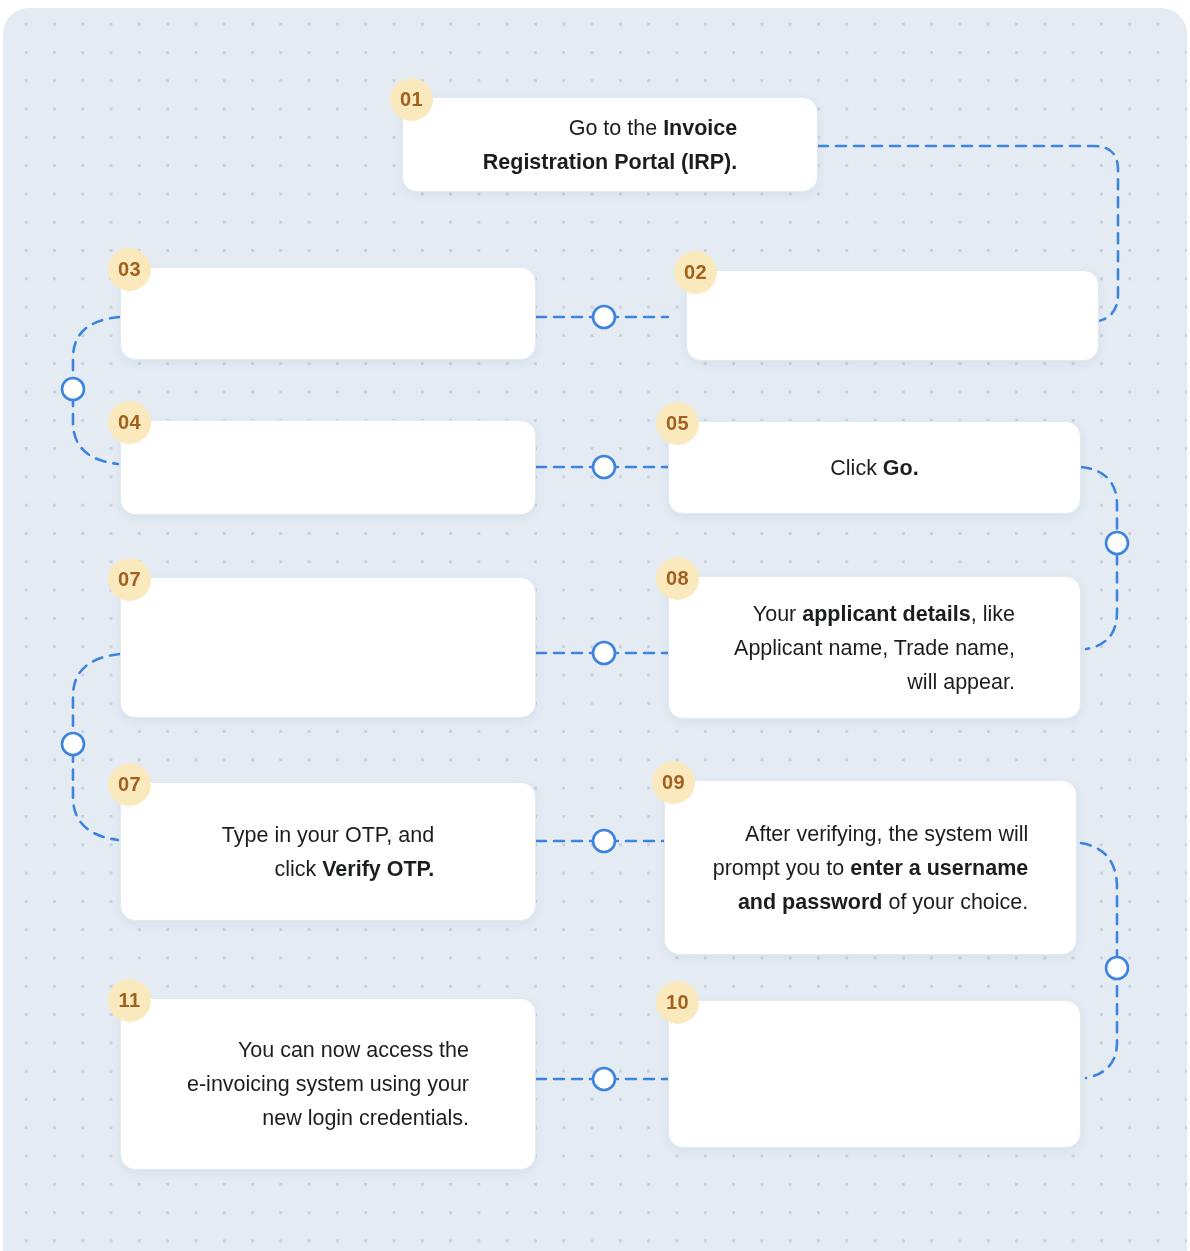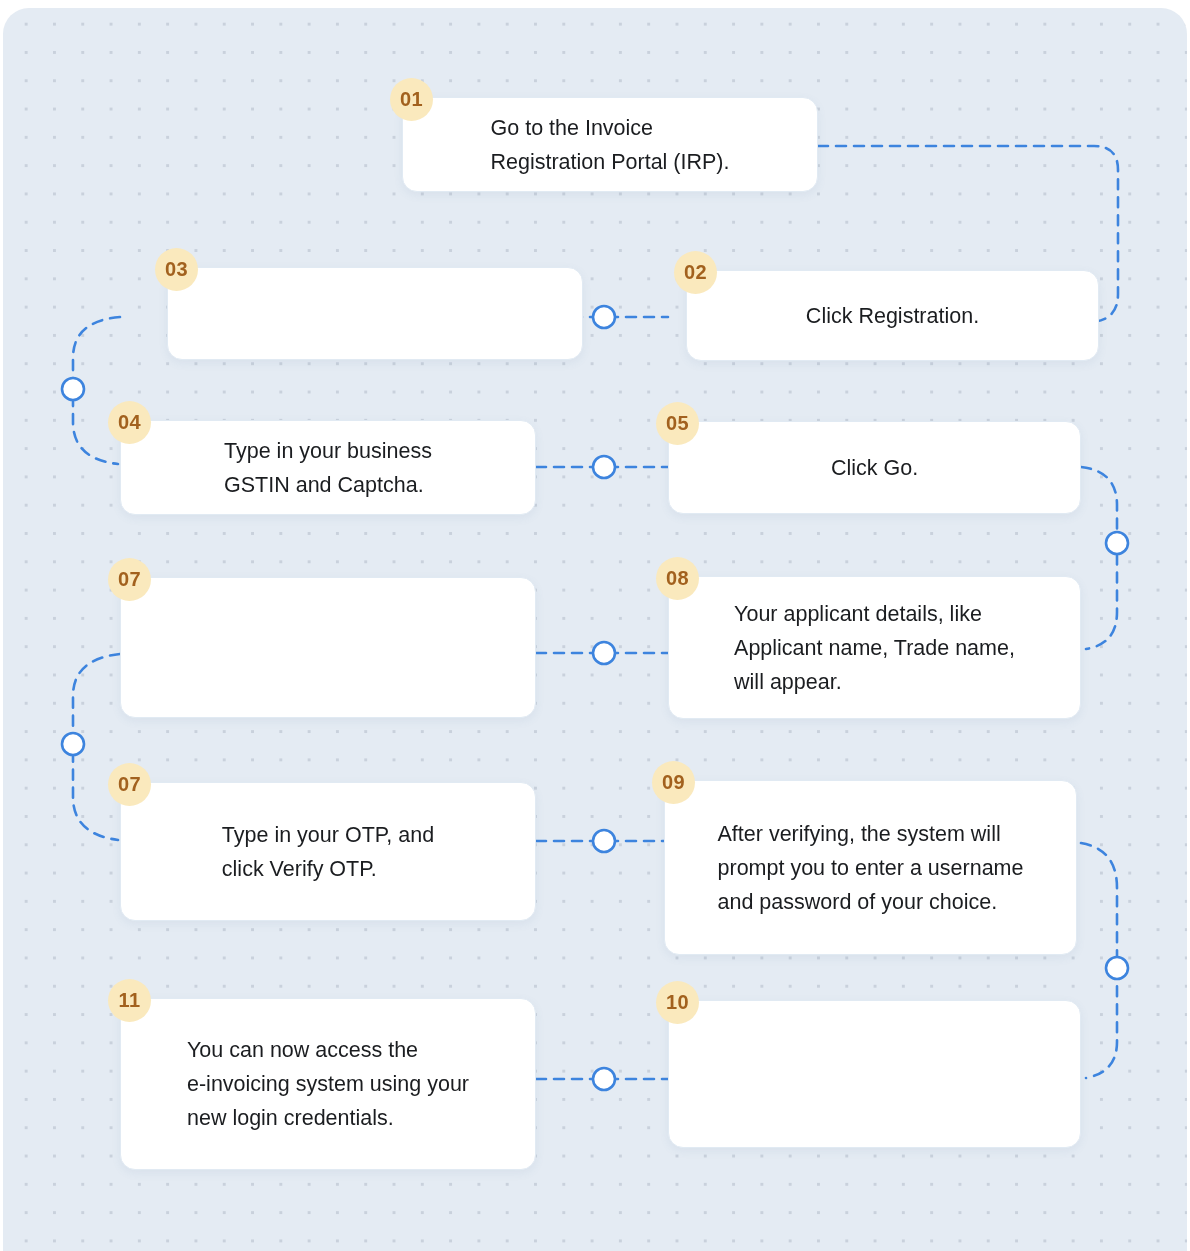--- a/index.html
+++ b/index.html
@@ -33,44 +33,44 @@
     position:absolute; left:0; top:0;
     pointer-events:none;
   }
   .card{
     position:absolute;
     background:var(--card-bg);
     border:1px solid var(--card-border);
     border-radius:15px;
     box-shadow:0 3px 10px rgba(80,110,150,.08);
     display:flex; align-items:center; justify-content:center;
-    text-align:left;
+    text-align:right;
   }
   .card p{
     color:var(--text);
     font-size:21.5px;
     line-height:34px;
     white-space:pre-line;
     padding:0 16px;
   }
-  .card p b{font-weight:400;}
+  .card p b{font-weight:700;}
   .badge{
     position:absolute;
     left:-13px; top:-20px;
     width:43px; height:43px;
     border-radius:50%;
     background:var(--badge-bg);
     color:var(--badge-text);
     font-size:20px; font-weight:700;
     display:flex; align-items:center; justify-content:center;
     letter-spacing:.5px;
   }
   .c01{left:402px; top:97px;  width:416px; height:95px;}
   .c02{left:668px; top:270px; width:413px; height:91px;margin-left:18px;}
-  .c03{left:120px; top:267px; width:416px; height:93px;margin-left:47px;}
+  .c03{left:120px; top:267px; width:416px; height:93px;}
   .c04{left:120px; top:420px; width:416px; height:95px;}
   .c05{left:668px; top:421px; width:413px; height:93px;}
   .c06{left:668px; top:576px; width:413px; height:143px;}
   .c07{left:120px; top:577px; width:416px; height:141px;}
   .c08{left:120px; top:782px; width:416px; height:139px;}
   .c09{left:664px; top:780px; width:413px; height:175px;}
   .c10{left:668px; top:1000px;width:413px; height:148px;}
   .c11{left:120px; top:998px; width:416px; height:172px;}
 </style>
 </head>
@@ -105,31 +105,28 @@
 </svg>
 
 <div class="card c01">
   <span class="badge">01</span>
   <p>Go to the <b>Invoice
 Registration Portal (IRP).</b></p>
 </div>
 
 <div class="card c02">
   <span class="badge">02</span>
-  <p>Click <b>Registration.</b></p>
 </div>
 
 <div class="card c03">
   <span class="badge">03</span>
 </div>
 
 <div class="card c04">
   <span class="badge">04</span>
-  <p>Type in your business
-<b>GSTIN</b> and <b>Captcha.</b></p>
 </div>
 
 <div class="card c05">
   <span class="badge">05</span>
   <p>Click <b>Go.</b></p>
 </div>
 
 <div class="card c06">
   <span class="badge">08</span>
   <p>Your <b>applicant details</b>, like

